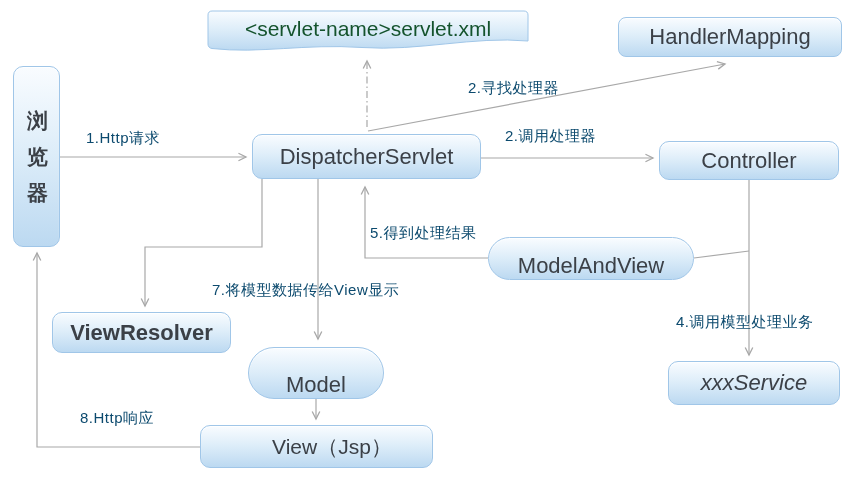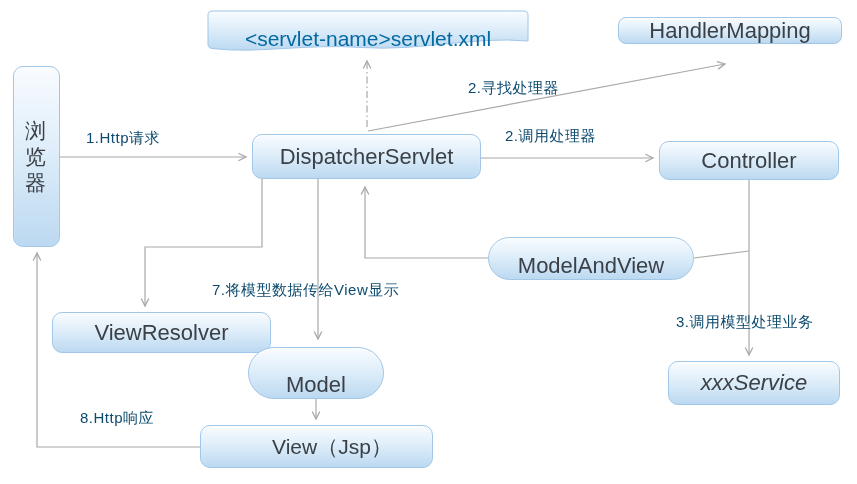--- a/index.html
+++ b/index.html
@@ -26,36 +26,36 @@
     border-radius: 10px;
     box-shadow: inset 0 1px 1px rgba(255,255,255,0.85);
     color: #3b4047;
     font-size: 22px;
     white-space: nowrap;
     box-sizing: border-box;
   }
   .pill { border-radius: 999px; align-items: flex-end; }
 
   .n-browser         { left: 13px;  top: 66px;  width: 47px;  height: 181px; font-size: 21px; }
-  .n-browser span    { display: block; width: 23px; word-break: break-all; line-height: 26px; text-align: left; white-space: normal; }
-  .n-handler-mapping { left: 618px; top: 17px;  width: 224px; height: 27px; border-radius: 8px; }
+  .n-browser span    { display: block; width: 23px; word-break: break-all; line-height: 36px; text-align: right; white-space: normal; font-weight: bold; }
+  .n-handler-mapping { left: 618px; top: 17px;  width: 224px; height: 40px; border-radius: 8px; }
   .n-dispatcher      { left: 252px; top: 134px; width: 229px; height: 45px; }
   .n-controller      { left: 659px; top: 141px; width: 180px; height: 39px; }
   .n-model-and-view  { left: 488px; top: 237px; width: 206px; height: 43px; }
-  .n-view-resolver   { left: 52px;  top: 312px; width: 219px; height: 41px; }
+  .n-view-resolver   { left: 52px;  top: 312px; width: 179px; height: 41px; font-weight: bold; }
   .n-model           { left: 248px; top: 347px; width: 136px; height: 52px; }
   .n-view-jsp        { left: 200px; top: 425px; width: 233px; height: 43px; font-size: 21px; padding-left: 31px; }
   .n-xxx-service     { left: 668px; top: 361px; width: 172px; height: 44px; font-style: italic; }
 
   
   .n-servlet-xml {
     position: absolute;
     left: 207px; top: 10px; width: 322px; height: 44px;
-    display: flex; align-items: flex-end; justify-content: center;
-    color: #0369a1; font-size: 21px; white-space: nowrap;
+    display: flex; align-items: center; justify-content: center;
+    color: #14532d; font-size: 21px; white-space: nowrap;
   }
   .n-servlet-xml svg { position: absolute; left: 0; top: 0; }
   .n-servlet-xml span { position: relative; top: -3px; }
 
   
   .elabel {
     position: absolute;
     font-size: 15px;
     color: #0c4a6e;
     letter-spacing: 0.5px;
@@ -153,17 +153,18 @@
     <span>View（Jsp）</span>
   </div>
 
   <div class="node n-xxx-service">
     <span>xxxService</span>
   </div>
 
   <span class="elabel l1">1.Http请求</span>
   <span class="elabel l2">2.寻找处理器</span>
   <span class="elabel l3">2.调用处理器</span>
-  <span class="elabel l4">3.调用模型处理业务</span>
+  <span class="elabel l4">4.调用模型处理业务</span>
+  <span class="elabel l5">5.得到处理结果</span>
   <span class="elabel l7">7.将模型数据传给View显示</span>
   <span class="elabel l8">8.Http响应</span>
 
 </div>
 
 </body></html>

